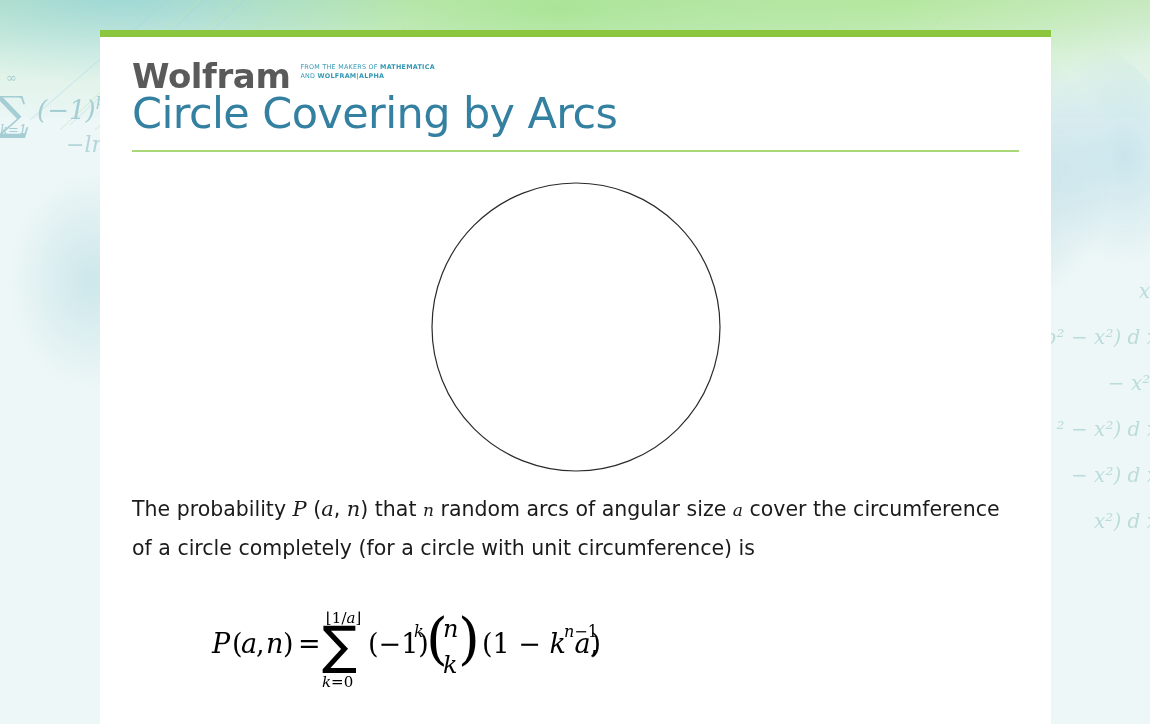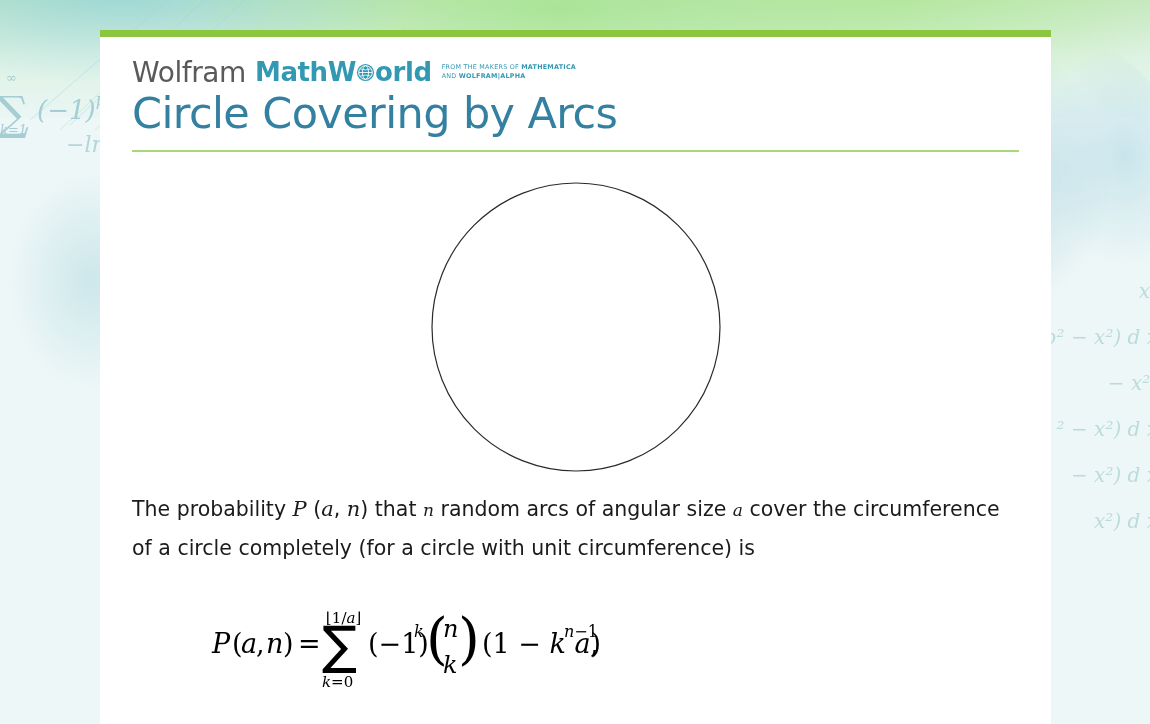--- a/index.html
+++ b/index.html
@@ -127,22 +127,22 @@
   
   #site-logo {
     display:flex;
     align-items:flex-start;
     padding-top:22px;
     height:40px;
   }
 
   #logo-wolfram {
     font-family:"DejaVu Sans", sans-serif;
-    font-size:28px;
-    font-weight:normal;
+    font-size:34px;
+    font-weight:bold;
     color:#5a5a5a;
     letter-spacing:-0.4px;
     line-height:1;
   }
 
   #logo-mathworld {
     font-family:"DejaVu Sans", sans-serif;
     font-size:26px;
     font-weight:bold;
     color:#3399b3;
@@ -297,33 +297,20 @@
     <div>− x²)  d x</div>
     <div>x²)  d x</div>
   </div>
 </div>
 
 <div id="content-panel">
   <div id="panel-inner">
 
     <div id="site-logo">
       <span id="logo-wolfram">Wolfram</span>
-      <span id="logo-mathworld">
-        <span>Math</span>
-        <span>W</span>
-        <svg id="globe-icon" viewBox="0 0 20 20">
-          <circle cx="10" cy="10" r="9" fill="#3399b3"></circle>
-          <circle cx="10" cy="10" r="7.2" fill="none" stroke="#ffffff" stroke-width="1"></circle>
-          <ellipse cx="10" cy="10" rx="3.2" ry="7.2" fill="none" stroke="#ffffff" stroke-width=".9"></ellipse>
-          <line x1="2.8" y1="10" x2="17.2" y2="10" stroke="#ffffff" stroke-width=".9"></line>
-          <path d="M4.2 6.2 Q10 8.4 15.8 6.2" fill="none" stroke="#ffffff" stroke-width=".8"></path>
-          <path d="M4.2 13.8 Q10 11.6 15.8 13.8" fill="none" stroke="#ffffff" stroke-width=".8"></path>
-        </svg>
-        <span>orld</span>
-      </span>
       <span id="logo-tagline">
         <span><span>From the makers of </span><b>Mathematica</b></span><br>
         <span><span>and </span><b>Wolfram|Alpha</b></span>
       </span>
     </div>
 
     <h1 id="page-title">Circle Covering by Arcs</h1>
     <div id="title-rule"></div>
 
     <div id="figure-block">

